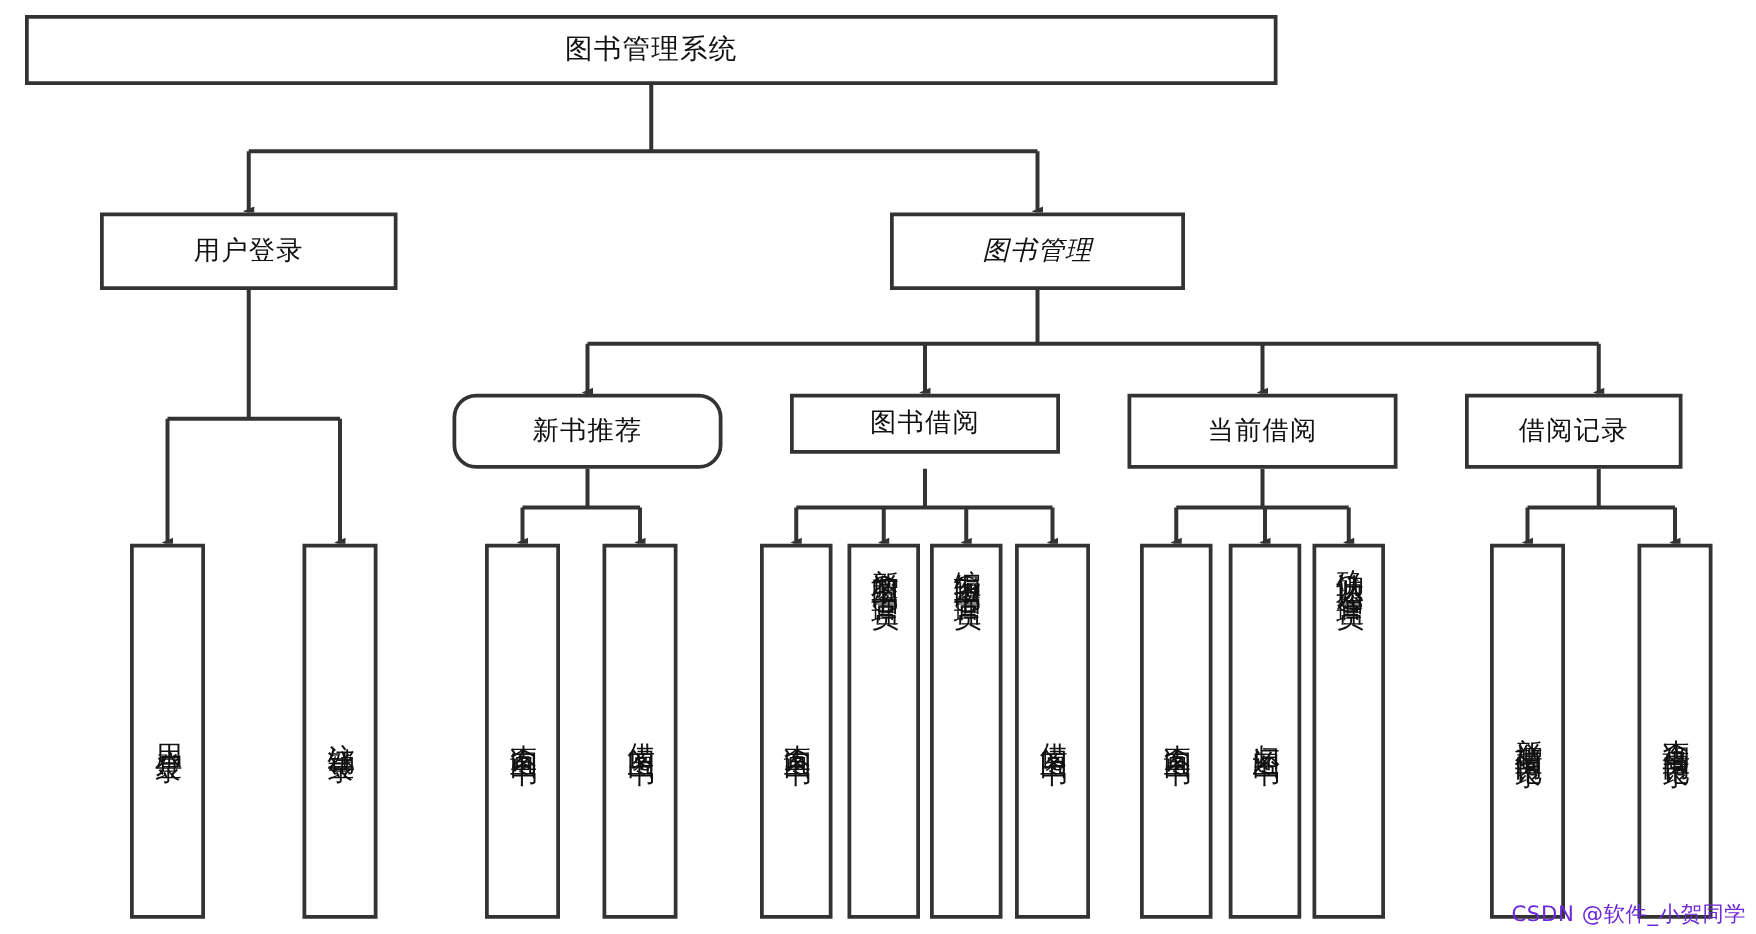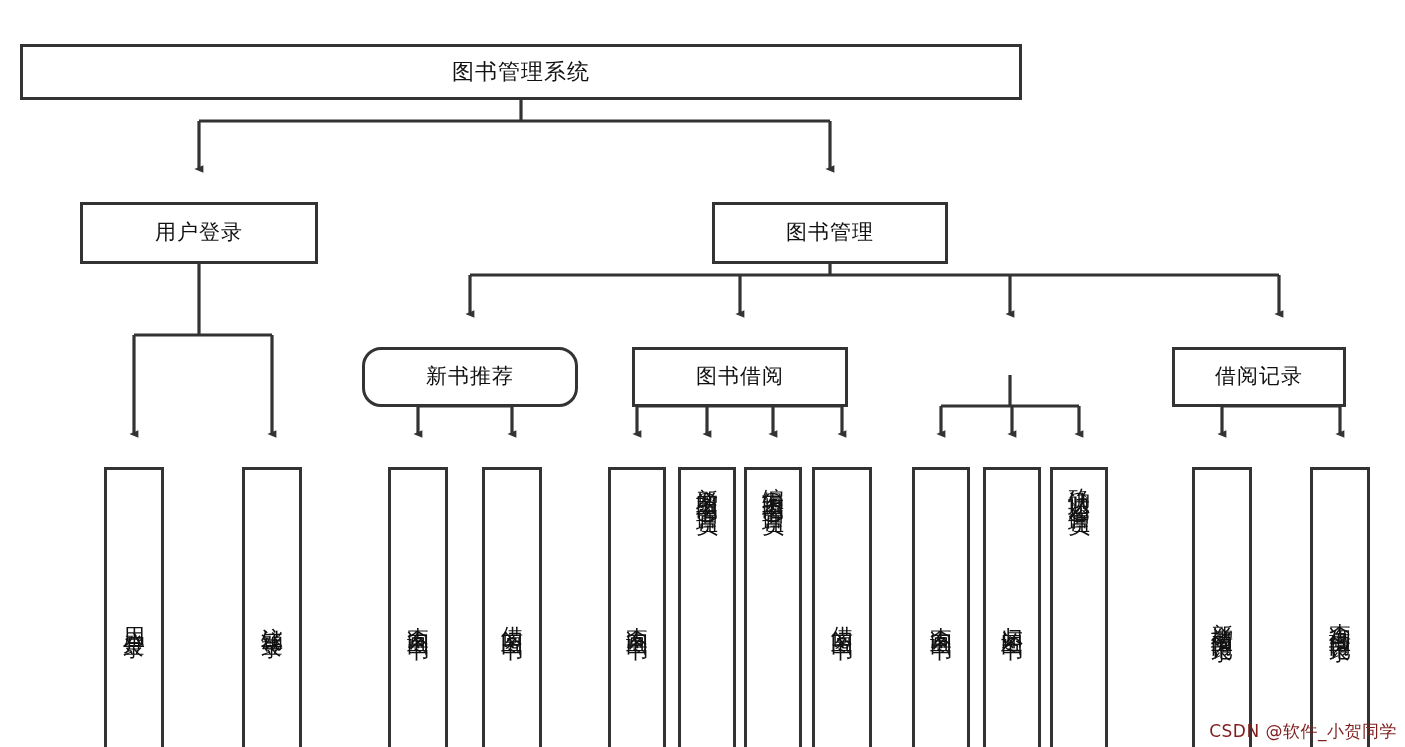--- a/index.html
+++ b/index.html
@@ -17,21 +17,20 @@
   
   .node{
     position:absolute;
     box-sizing:border-box;
     background:#ffffff;
     border:3px solid #333333;
     display:flex;
     align-items:center;
     justify-content:center;
     color:#111111;
-    margin-top:32px;
   }
   .node .lbl{
     display:block;
     text-align:center;
     line-height:1.12;
     white-space:nowrap;
   }
   
   .node.h .lbl{font-size:21px;letter-spacing:1px;}
   .node.root .lbl{font-size:22px;letter-spacing:1px;}
@@ -51,21 +50,21 @@
     white-space:nowrap;
     margin:0 auto;
   }
   .node.v.mid .lbl{align-self:center;}
 
   
   #watermark{
     position:absolute;
     right:8px;bottom:4px;
     font-size:17px;
-    color:#7f1d1d;
+    color:#6d28d9;
     letter-spacing:0.5px;
     white-space:nowrap;
     user-select:none;
   }
 </style>
 </head>
 <body>
 
 <div id="canvas">
 
@@ -113,32 +112,35 @@
   </svg>
 
   <div class="node root h" style="left:20px;top:12px;width:1002px;height:56px;">
     <span class="lbl">图书管理系统</span>
   </div>
 
   <div class="node h" style="left:80px;top:170px;width:238px;height:62px;">
     <span class="lbl">用户登录</span>
   </div>
 
-  <div class="node h" style="left:712px;top:170px;width:236px;height:62px;">
+  <div class="node h" style="left:712px;top:170px;width:236px;height:62px;font-style:italic;">
     <span class="lbl">图书管理</span>
   </div>
 
   <div class="node h" style="left:362px;top:315px;width:216px;height:60px;border-radius:19px;">
     <span class="lbl">新书推荐</span>
   </div>
 
-  <div class="node h" style="left:632px;top:315px;width:216px;height:60px;">
+  <div class="node h" style="left:632px;top:315px;width:216px;height:48px;">
     <span class="lbl">图书借阅</span>
   </div>
 
+  <div class="node h" style="left:902px;top:315px;width:216px;height:60px;">
+    <span class="lbl">当前借阅</span>
+  </div>
 
   <div class="node h" style="left:1172px;top:315px;width:174px;height:60px;">
     <span class="lbl">借阅记录</span>
   </div>
 
   <div class="node v mid" style="left:104px;top:435px;width:60px;height:300px;">
     <span class="lbl">用户登录</span>
   </div>
 
   <div class="node v mid" style="left:242px;top:435px;width:60px;height:300px;">

